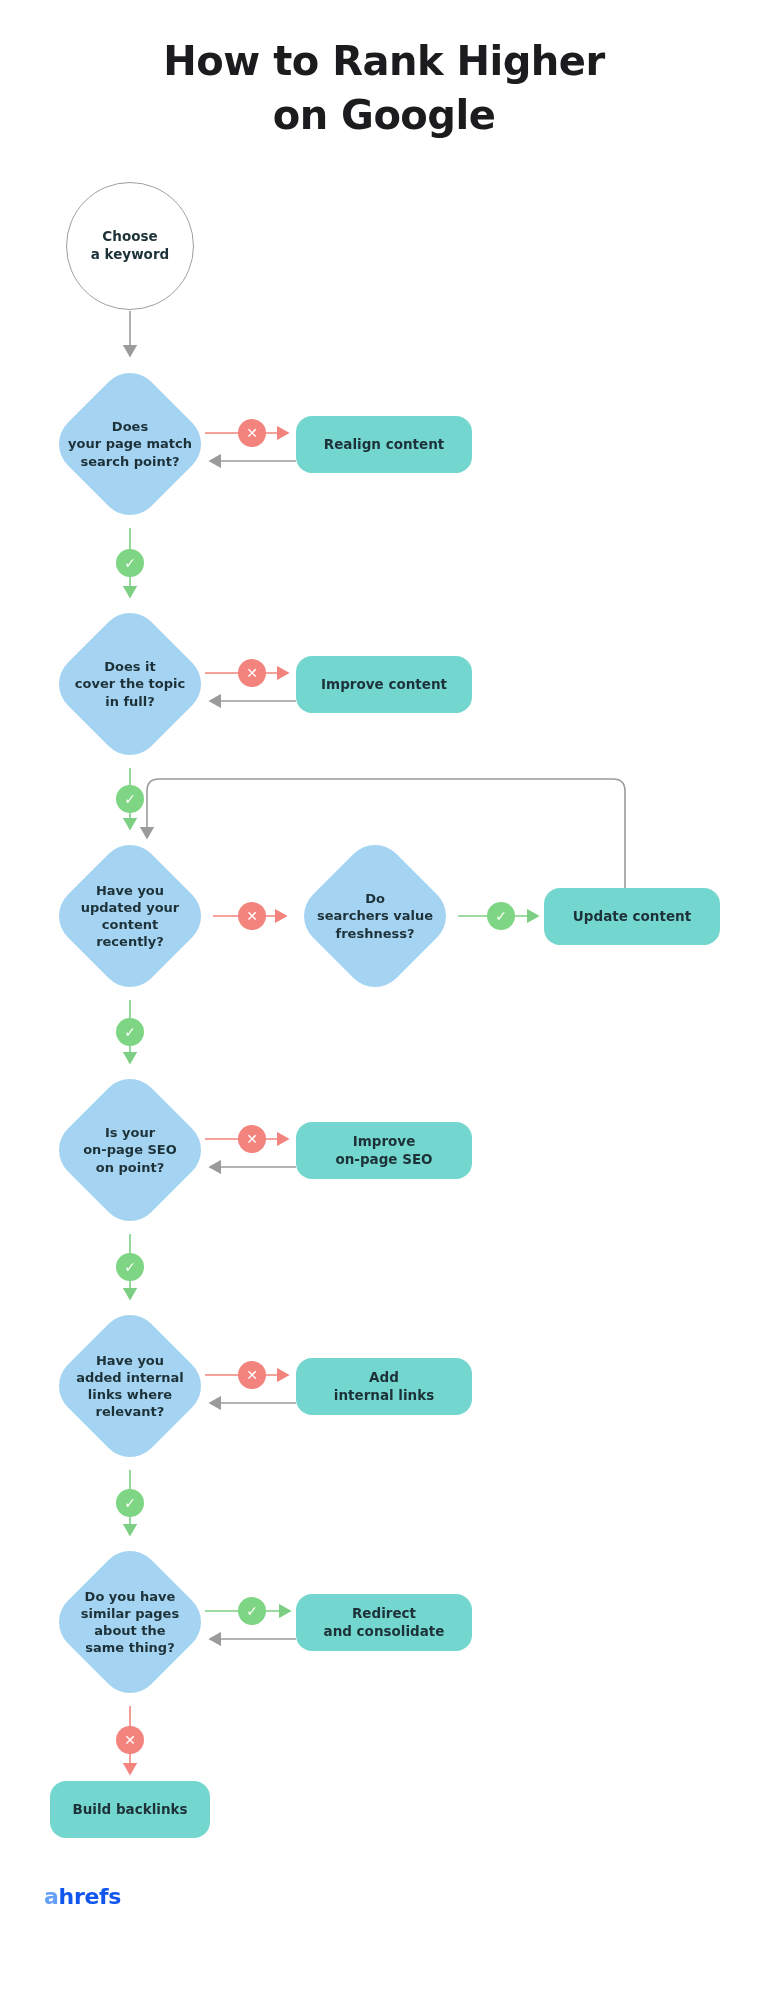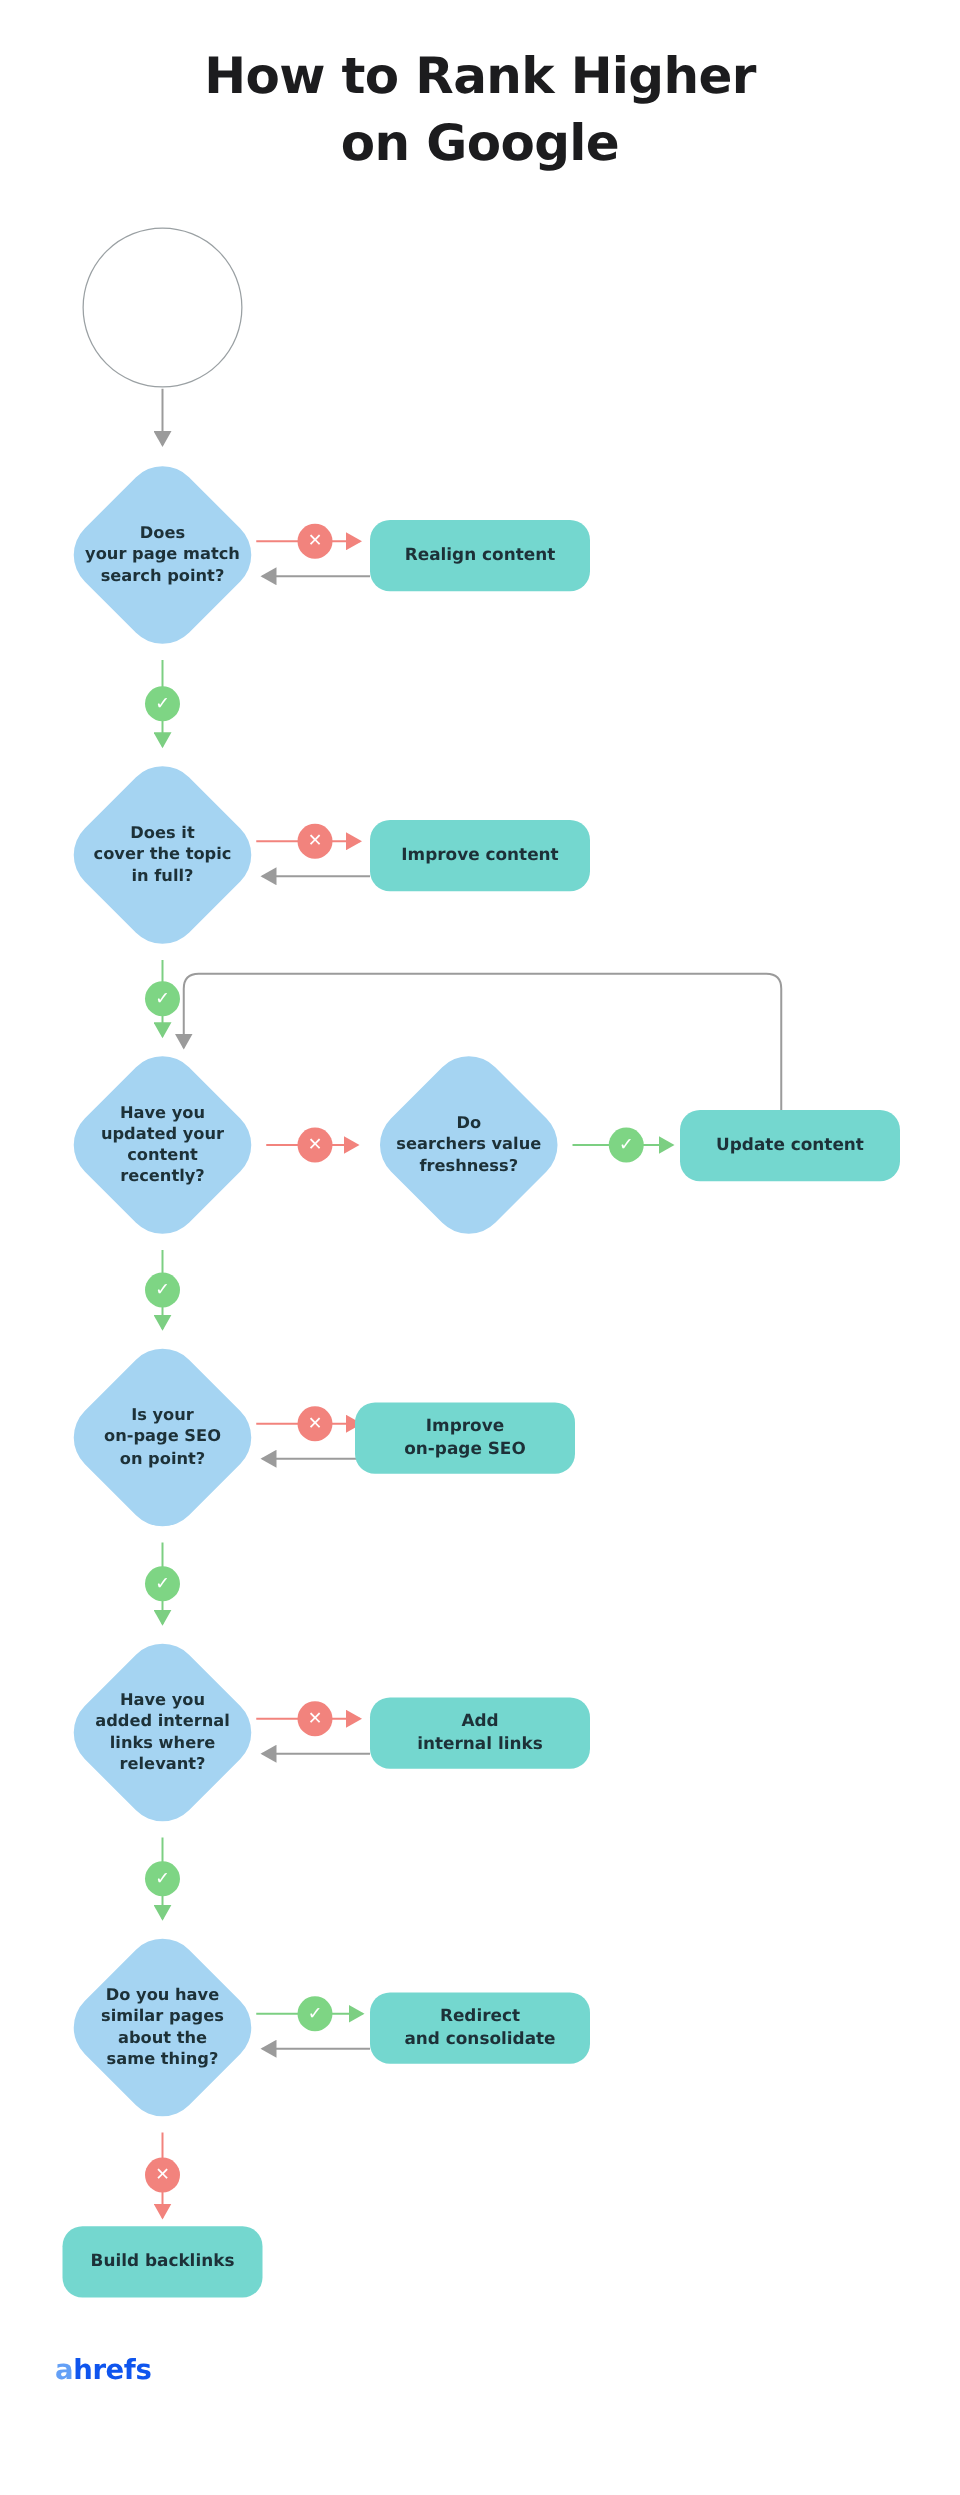--- a/index.html
+++ b/index.html
@@ -78,20 +78,22 @@
       <path d="M130 768 L130 829" marker-end="url(#mgr)"></path>
       <path d="M130 1000 L130 1063" marker-end="url(#mgr)"></path>
       <path d="M130 1234 L130 1299" marker-end="url(#mgr)"></path>
       <path d="M130 1470 L130 1535" marker-end="url(#mgr)"></path>
       <path d="M458 916 L538 916" marker-end="url(#mgr)"></path>
       <path d="M205 1611 L290 1611" marker-end="url(#mgr)"></path>
     </g>
   </svg>
 
   <div class="circle-node"></div>
+  <div class="nlabel start-label" style="left:70px;top:212px;">Choose
+a keyword</div>
 
   <div class="diamond" style="left:71px;top:385px;"></div>
   <div class="nlabel" style="left:60px;top:399px;">Does
 your page match
 search point?</div>
 
   <div class="diamond" style="left:71px;top:625px;"></div>
   <div class="nlabel" style="left:60px;top:639px;">Does it
 cover the topic
 in full?</div>
@@ -120,21 +122,21 @@
 
   <div class="diamond" style="left:71px;top:1563px;"></div>
   <div class="nlabel" style="left:60px;top:1577px;">Do you have
 similar pages
 about the
 same thing?</div>
 
   <div class="action-box" style="left:296px;top:416px;">Realign content</div>
   <div class="action-box" style="left:544px;top:888px;">Update content</div>
   <div class="action-box" style="left:296px;top:656px;">Improve content</div>
-  <div class="action-box" style="left:284px;top:1122px;">Improve
+  <div class="action-box" style="left:296px;top:1122px;">Improve
 on-page SEO</div>
   <div class="action-box" style="left:296px;top:1594px;">Redirect
 and consolidate</div>
   <div class="action-box" style="left:296px;top:1358px;">Add
 internal links</div>
   <div class="action-box end-box" style="left:50px;top:1781px;">Build backlinks</div>
 
   <div class="badge no" style="left:238px;top:419px;">✕</div>
   <div class="badge no" style="left:238px;top:659px;">✕</div>
   <div class="badge no" style="left:238px;top:902px;">✕</div>

